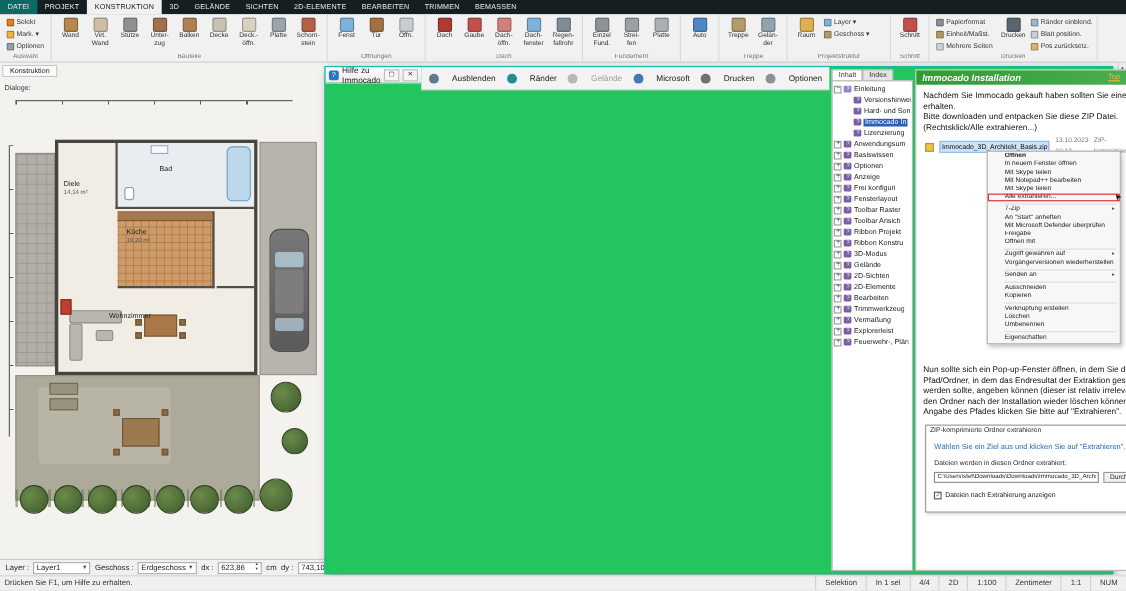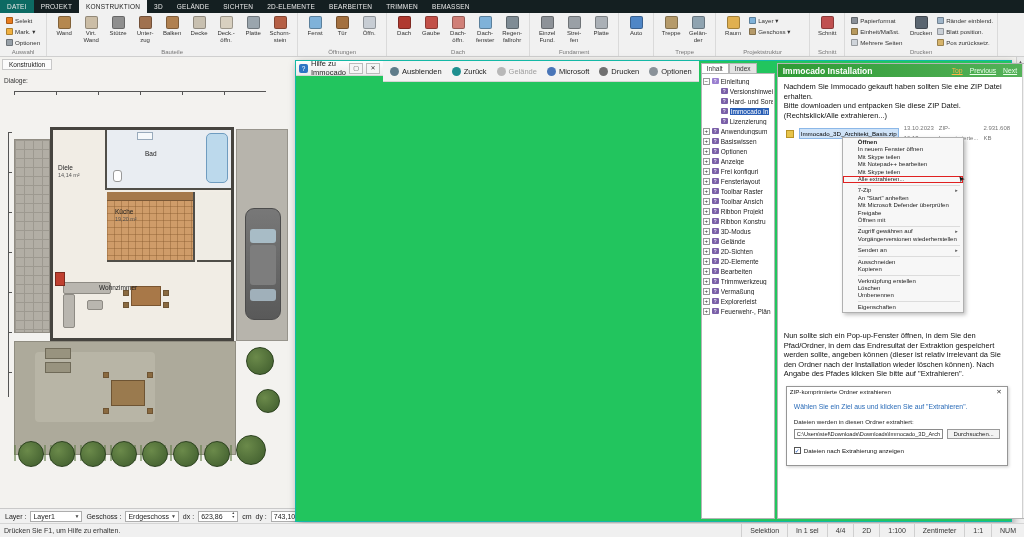--- a/index.html
+++ b/index.html
@@ -82,41 +82,41 @@
   .seg{padding:0 8px;border-left:1px solid #cfcfcf;display:flex;align-items:center;white-space:nowrap}
 
   
   #helpwin{position:absolute;left:295px;top:60px;width:717px;height:462px;background:#22c55e;border:1px solid #14b8a6;
     box-shadow:2px 3px 8px rgba(0,0,0,.35);z-index:20;display:flex;flex-direction:row}
   .hw-title{height:15px;display:flex;align-items:center;gap:3px;padding:0 3px;background:linear-gradient(#fdfdfd,#ececec);border-bottom:1px solid #d5d5d5;font-size:7.5px;color:#222}
   .hw-icon{width:9px;height:9px;background:#2d74c4;color:#fff;font-size:6.5px;text-align:center;line-height:9px;border-radius:2px;flex:none}
   .hw-text{flex:1}
   .hw-btn{width:14px;height:11px;border:1px solid #bbb;background:#f6f6f6;font-size:6px;line-height:9px;text-align:center;color:#333}
   .hw-toolbar{height:21px;display:flex;align-items:center;gap:10px;padding:0 7px;border-bottom:1px solid #d5d5d5;font-size:7.5px;color:#222;background:#f3f3f3}
-  .hw-tbtn{display:flex;align-items:flex-end;gap:3px}
+  .hw-tbtn{display:flex;align-items:flex-end;gap:12px}
   .hw-tbtn .icon{width:9px;height:9px;border-radius:50%;background:#7a8a96;flex:none}
   .hw-tbtn.disabled{color:#9d9d9d}
   .hw-body{flex:1;display:flex;min-height:0;padding:2px}
   .hw-tree{width:74px;display:flex;flex-direction:column;margin-right:2px;min-height:0}
   .tree-tabs{display:flex;font-size:6.5px}
   .ttab{padding:1px 5px;border:1px solid #b5b5b5;border-bottom:none;background:#e4e4e4;color:#333}
   .ttab.active{background:#fff}
   .tree-list{flex:1;background:#fff;border:1px solid #b5b5b5;overflow:hidden;padding:2px 1px;font-size:6.5px;color:#222}
   .titem{display:flex;align-items:center;gap:2px;height:10px;white-space:nowrap}
   .texp{width:7px;height:7px;border:1px solid #999;background:#fff;font-size:6px;line-height:5.5px;text-align:center;flex:none;color:#333}
   .texp:empty{visibility:hidden}
   .ticon{width:7px;height:6px;background:#7a5fa8;flex:none;border-radius:1px;position:relative}
   .titem.topic .ticon::after{content:"?";position:absolute;inset:0;color:#fff;font-size:5px;line-height:6px;text-align:center}
   .titem.open .ticon{background:#9a7fd0}
   .titem.child{padding-left:9px}
   .titem.sel .tlbl{background:#2a5fb5;color:#fff;padding:0 1px}
   .tlbl{overflow:hidden}
   .hw-content{flex:1;position:relative;background:#fff;border:1px solid #b5b5b5;display:flex;flex-direction:column;min-width:0}
   .hw-header{height:13px;background:linear-gradient(90deg,#2e9b35,#55b25a);display:flex;align-items:center;padding:0 14px 0 5px;gap:2px;flex:none}
-  .hw-htitle{color:#fff;font-weight:bold;font-size:8.5px;flex:1}
+  .hw-htitle{color:#fff;font-weight:bold;font-style:italic;font-size:8.5px;flex:1}
   .hlink{font-size:6.8px;color:#eaffea;text-decoration:underline;margin-left:5px;cursor:pointer}
   .hlink.top{color:#ffb347}
   .hw-scroll{flex:1;padding:5px 12px 0 6px;overflow:hidden;font-size:7.5px;line-height:9.5px;color:#111;position:relative;margin-right:9px}
   .hp{margin:0}
   .shot1{margin:4px 0 0 2px;height:196px;position:relative}
   .filerow{display:flex;align-items:center;gap:5px;font-size:6px;color:#555}
   .zipicon{width:8px;height:8px;background:#e8c44a;border:1px solid #b89326;flex:none}
   .fname{background:#cfe3f8;border:1px solid #8cb8e8;color:#000;font-size:6.2px;padding:0 1px}
   .fcol{color:#777}
   .ctxmenu{position:absolute;left:56px;top:13px;width:122px;background:#f7f7f7;border:1px solid #b0b0b0;box-shadow:2px 2px 4px rgba(0,0,0,.25);padding:1px 0}
@@ -557,21 +557,21 @@
     <span class="hw-btn">✕</span>
   </div>
   <div class="hw-toolbar">
 
   <div class="hw-tbtn">
         <span class="icon" style="background: rgb(95, 124, 138);"></span>
         <span>Ausblenden</span>
       </div>
       <div class="hw-tbtn">
         <span class="icon" style="background: rgb(30, 143, 143);"></span>
-        <span>Zurück</span>
+        <span>Ränder</span>
       </div>
       <div class="hw-tbtn disabled">
         <span class="icon" style="background: rgb(184, 184, 184);"></span>
         <span>Gelände</span>
       </div>
       <div class="hw-tbtn">
         <span class="icon" style="background: rgb(74, 118, 184);"></span>
         <span>Microsoft</span>
       </div>
       <div class="hw-tbtn">

